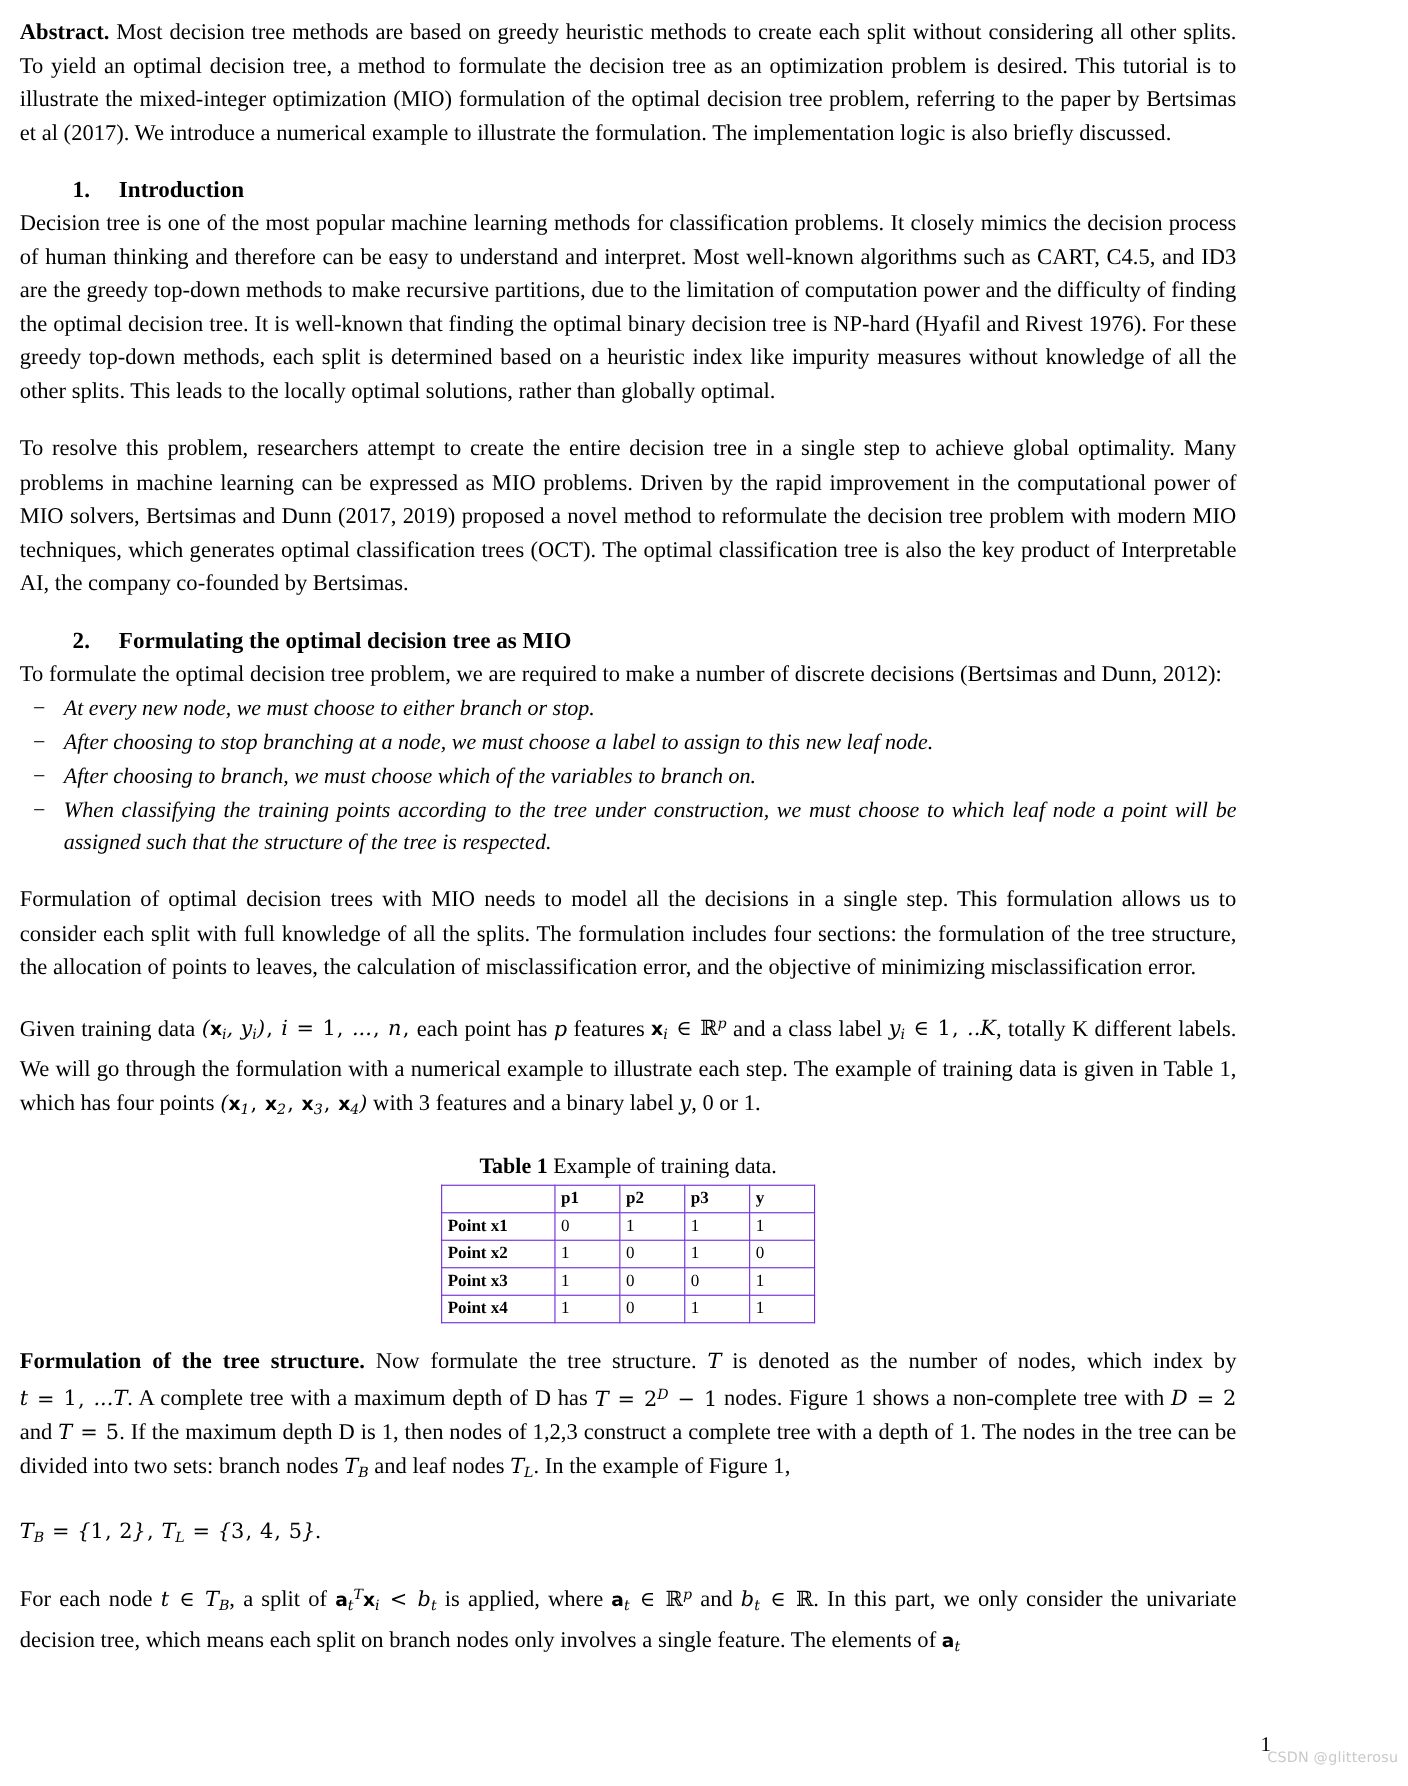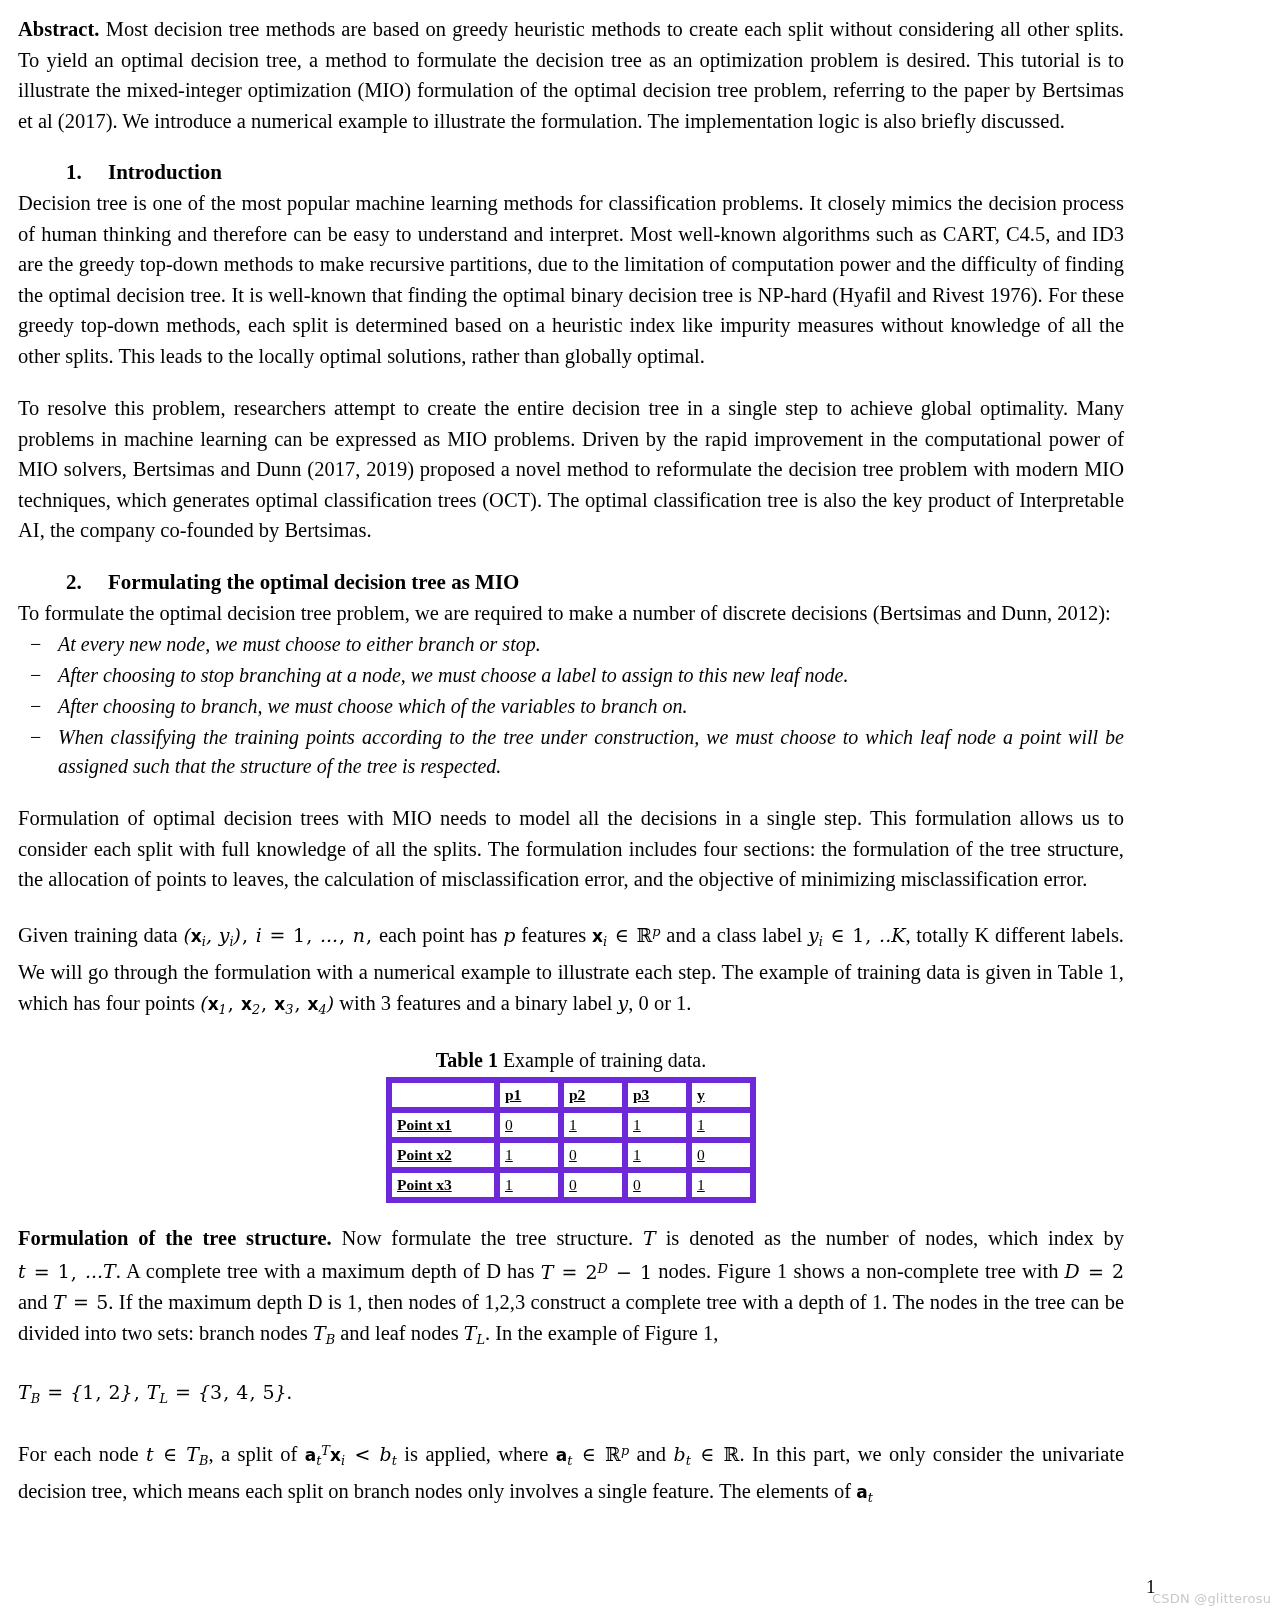--- a/index.html
+++ b/index.html
@@ -98,26 +98,25 @@
     display: flex;
     justify-content: center;
     margin: 0 0 20px 0;
   }
   table.data-table {
     border-collapse: collapse;
     font-size: 15.5px;
     line-height: 17px;
   }
   table.data-table td, table.data-table th {
-    border: 6px solid #6d28d9;
+    border: 1px solid #6d28d9;
     padding: 3px 5px 4px 5px;
     text-align: left;
     vertical-align: top;
     font-weight: normal;
-    text-decoration: underline;
   }
   table.data-table th { font-weight: bold; }
   table.data-table td.rowhead { font-weight: bold; }
   table.data-table .c-label { width: 92px; }
   table.data-table .c-val { width: 48px; }
   .footer {
     position: absolute;
     left: 0;
     bottom: 14px;
     width: 1280px;
@@ -193,20 +192,27 @@
           <td>1</td>
           <td>0</td>
         </tr>
         <tr>
           <td class="rowhead">Point x3</td>
           <td>1</td>
           <td>0</td>
           <td>0</td>
           <td>1</td>
         </tr>
+        <tr>
+          <td class="rowhead">Point x4</td>
+          <td>1</td>
+          <td>0</td>
+          <td>1</td>
+          <td>1</td>
+        </tr>
       </tbody>
     </table>
   </div>
 
   <p class="body-text"><span class="abstract-head">Formulation of the tree structure.</span><span> Now formulate the tree structure. </span><span class="m">T</span><span> is denoted as the number of nodes, which index by </span><span class="m">t <span class="op">=</span> <span class="num">1</span><span class="op">,</span> ...T</span><span>. A complete tree with a maximum depth of D has  </span><span class="m">T <span class="op">=</span> <span class="num">2</span><sup>D</sup> <span class="op">−</span> <span class="num">1</span></span><span> nodes. Figure 1 shows a non-complete tree with </span><span class="m">D <span class="op">=</span> <span class="num">2</span></span><span> and </span><span class="m">T <span class="op">=</span> <span class="num">5</span></span><span>. If the maximum depth D is 1, then nodes of 1,2,3 construct a complete tree with a depth of 1. The nodes in the tree can be divided into two sets: branch nodes </span><span class="m">T<sub>B</sub></span><span> and leaf nodes </span><span class="m">T<sub>L</sub></span><span>.  In the example of Figure 1, </span></p>
 
   <p class="body-text"><span class="m">T<sub>B</sub> <span class="op">=</span> {<span class="num">1</span><span class="op">,</span> <span class="num">2</span>}<span class="op">,</span> T<sub>L</sub> <span class="op">=</span> {<span class="num">3</span><span class="op">,</span> <span class="num">4</span><span class="op">,</span> <span class="num">5</span>}</span><span>.</span></p>
 
   <p class="body-text"><span>For each node </span><span class="m">t <span class="op">∈</span> T<sub>B</sub></span><span>, a split of </span><span class="m"><span class="bf">a</span><sub>t</sub><sup>T</sup><span class="bf">x</span><sub>i</sub> <span class="op">&lt;</span> b<sub>t</sub></span><span> is applied, where  </span><span class="m"><span class="bf">a</span><sub>t</sub> <span class="op">∈</span> <span class="bb">ℝ</span><sup>p</sup></span><span> and </span><span class="m">b<sub>t</sub> <span class="op">∈</span> <span class="bb">ℝ</span></span><span>. In this part, we only consider the univariate decision tree, which means each split on branch nodes only involves a single feature. The elements of </span><span class="m"><span class="bf">a</span><sub>t</sub></span></p>
 

